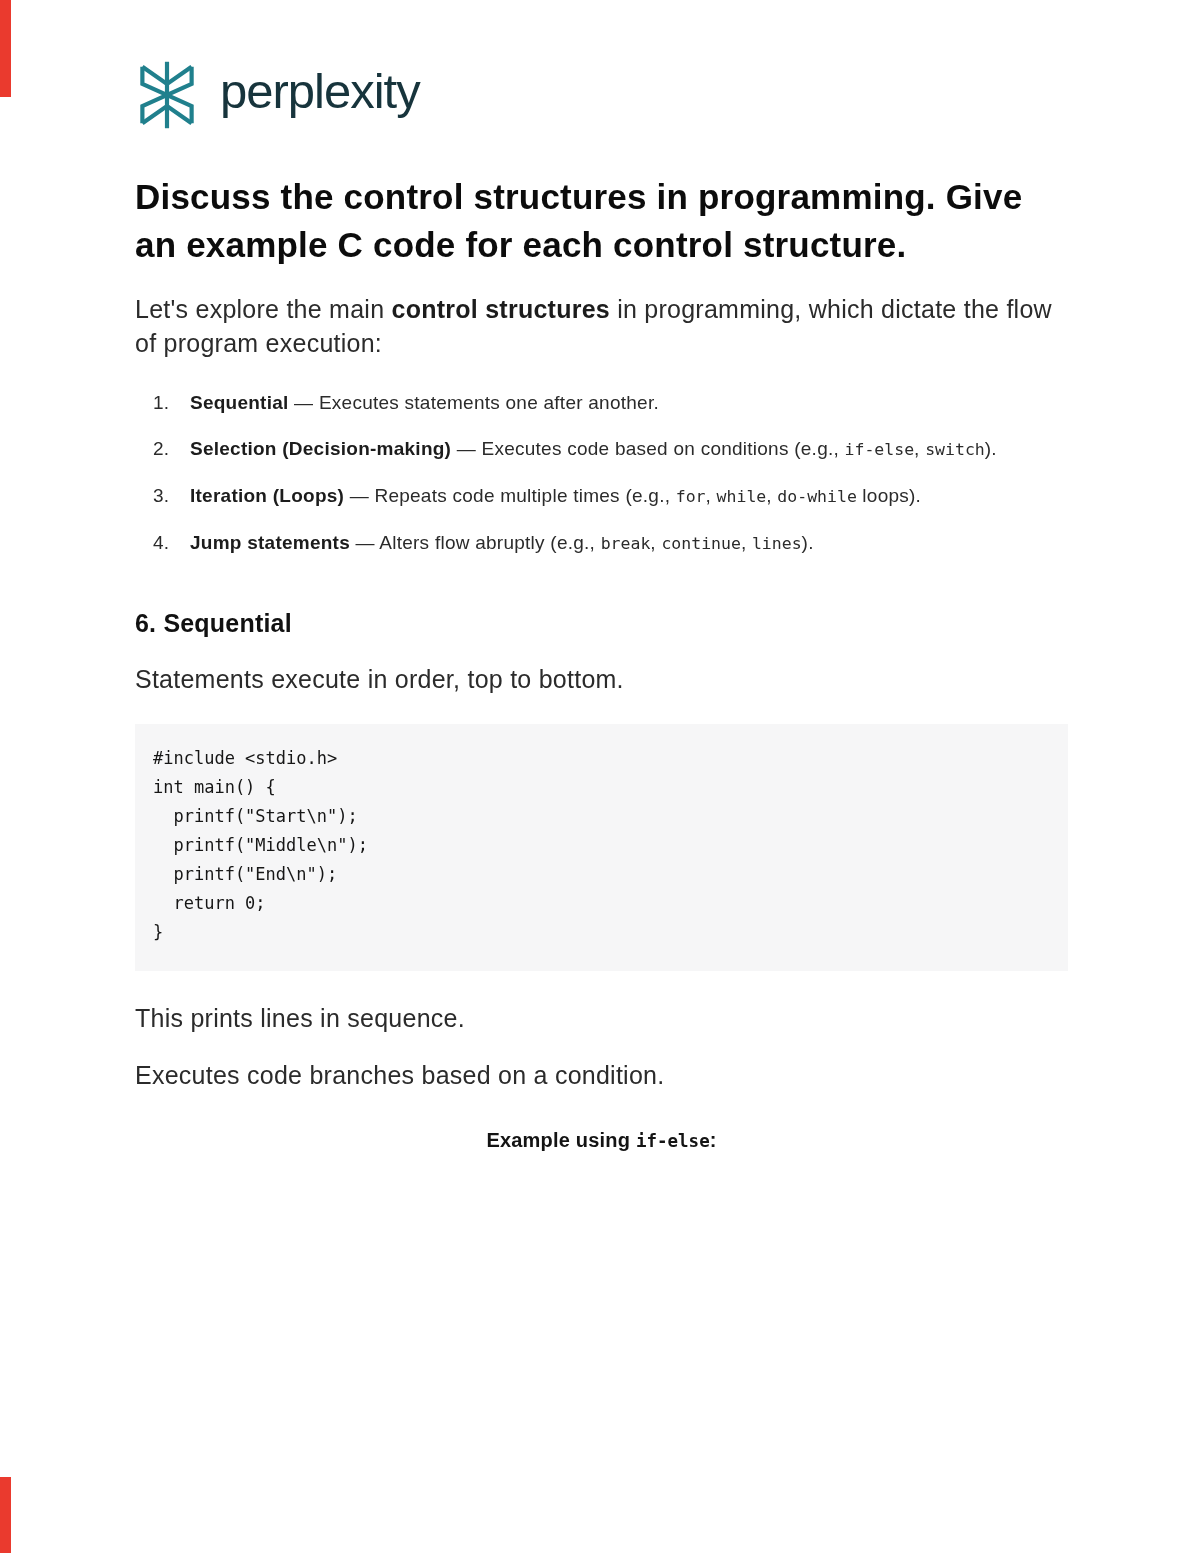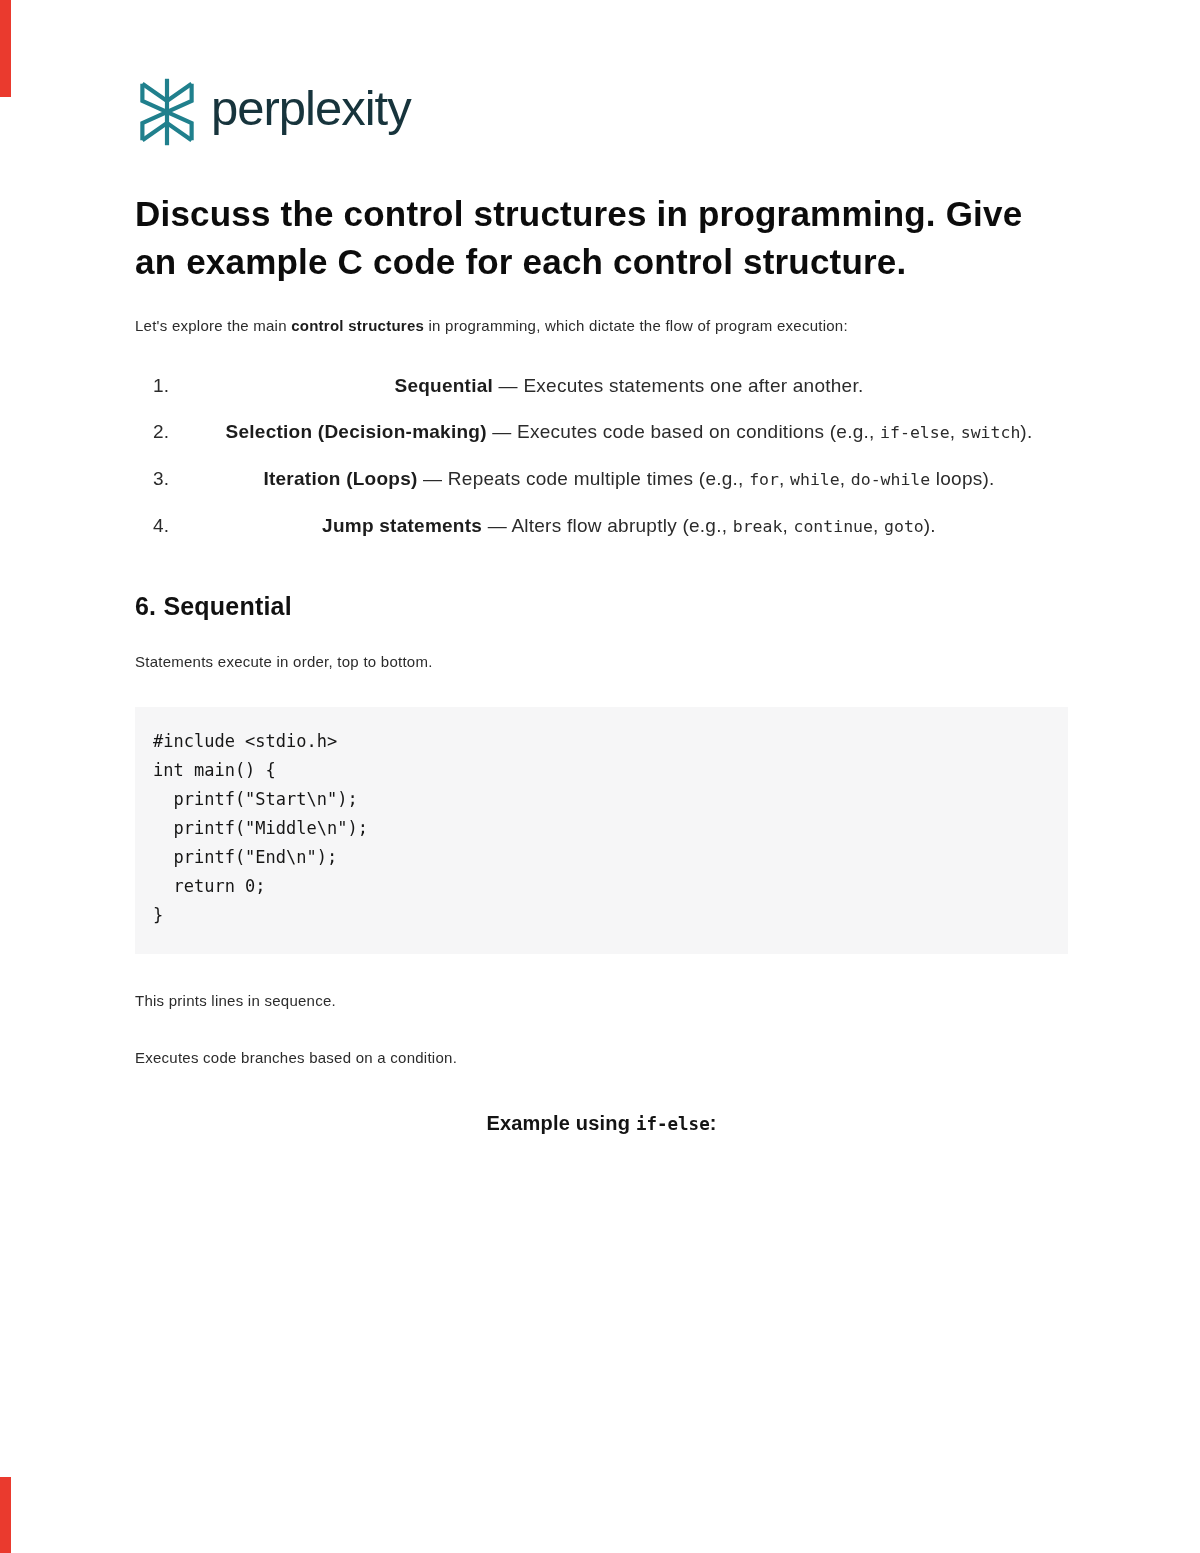--- a/index.html
+++ b/index.html
@@ -9,49 +9,49 @@
     position: relative; overflow: hidden;
     font-family: "Liberation Sans", sans-serif;
     color: #262626;
   }
   .edge { position: absolute; left: 0; width: 11px; }
   .edge-top { top: 0; height: 97px; }
   .edge-bottom { top: 1477px; height: 76px; }
 
   .content { position: absolute; left: 135px; top: 0; width: 933px; }
 
-  .logo-row { margin-top: 74px; display: flex; align-items: center; gap: 12px; }
+  .logo-row { margin-top: 57px; display: flex; align-items: center; gap: 21px; }
   .logo-mark { width: 64px; height: 76px; flex: none; }
   .wordmark {
     font-size: 49px; font-weight: 500; letter-spacing: -1px;
     color: #17343c; line-height: 1;
     transform: translateY(-4px);
   }
 
   h1.title {
     margin-top: 40px;
     font-size: 35px; line-height: 48px; font-weight: 700;
     color: #0c0c0c; letter-spacing: 0.2px;
   }
 
   .body-text {
     margin-top: 23px;
-    font-size: 15px; line-height: 34px; letter-spacing: 0.25px;
+    font-size: 25px; line-height: 34px; letter-spacing: 0.25px;
     color: #2b2b2b;
   }
   .body-text b, .itext b { font-weight: 700; color: #1c1c1c; }
 
   .olist { margin-top: 26px; }
   .oli {
     display: flex;
     font-size: 19px; line-height: 34px; letter-spacing: 0.25px;
     color: #2b2b2b; margin-bottom: 12px;
   }
   .oli .num { flex: none; width: 55px; padding-left: 18px; color: #2b2b2b; }
-  .oli .itext { flex: 1; text-align: center; }
+  .oli .itext { flex: 1; }
 
   .code-inline {
     font-family: "DejaVu Sans Mono", monospace;
     font-size: 16.5px; letter-spacing: 0;
   }
 
   h2.section-h {
     font-size: 25px; line-height: 32px; font-weight: 700;
     color: #111111; letter-spacing: 0.2px;
   }
@@ -115,21 +115,21 @@
       <span class="itext"><b>Selection (Decision-making)</b><span> — Executes code based on conditions (e.g., </span><span class="code-inline">if-else</span><span>, </span><span class="code-inline">switch</span><span>).</span></span>
     </div>
 
     <div class="oli">
       <span class="num">3.</span>
       <span class="itext"><b>Iteration (Loops)</b><span> — Repeats code multiple times (e.g., </span><span class="code-inline">for</span><span>, </span><span class="code-inline">while</span><span>, </span><span class="code-inline">do-while</span><span> loops).</span></span>
     </div>
 
     <div class="oli">
       <span class="num">4.</span>
-      <span class="itext"><b>Jump statements</b><span> — Alters flow abruptly (e.g., </span><span class="code-inline">break</span><span>, </span><span class="code-inline">continue</span><span>, </span><span class="code-inline">goto</span><span>).</span></span>
+      <span class="itext"><b>Jump statements</b><span> — Alters flow abruptly (e.g., </span><span class="code-inline">break</span><span>, </span><span class="code-inline">continue</span><span>, </span><span class="code-inline">lines</span><span>).</span></span>
     </div>
 
   </div>
 
 
   <h2 class="section-h h-sec1">6. Sequential</h2>
 
   <p class="body-text">Statements execute in order, top to bottom.</p>
 
   <pre class="codeblock">#include &lt;stdio.h&gt;

